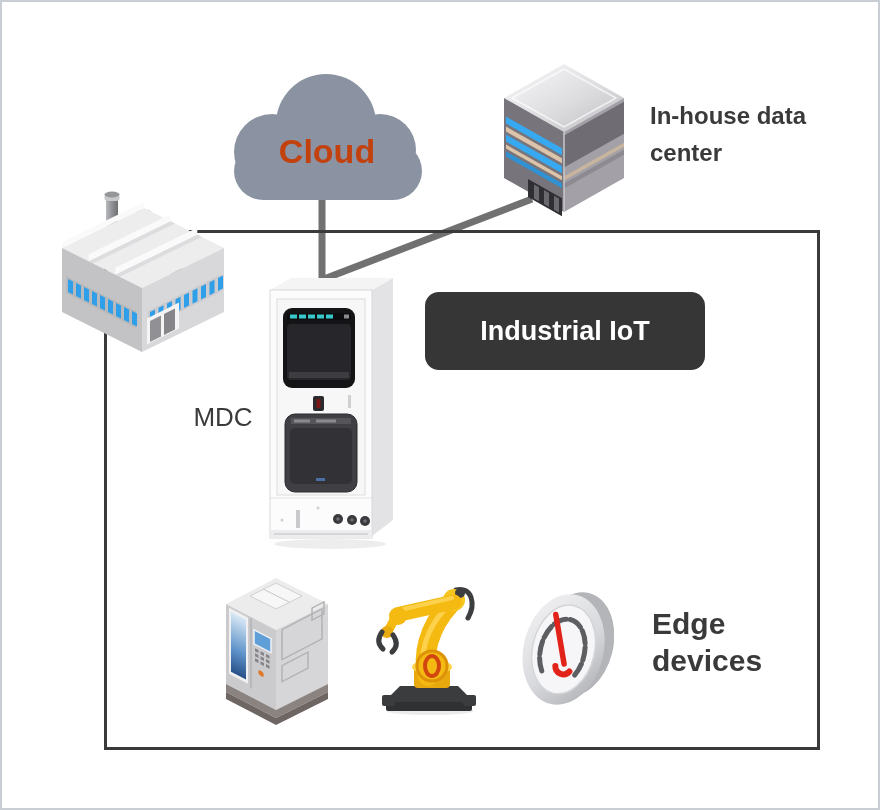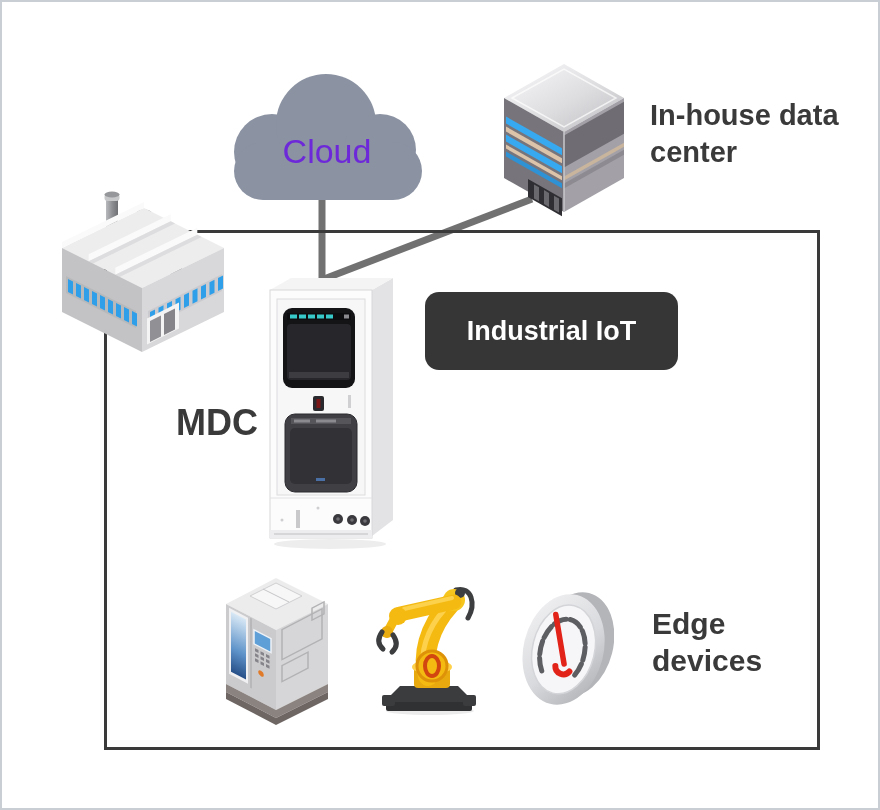--- a/index.html
+++ b/index.html
@@ -11,33 +11,33 @@
   .abs{position:absolute;}
   #connectors{position:absolute;left:0;top:0;z-index:1;}
   #boundary{
     position:absolute;left:104px;top:230px;width:716px;height:520px;
     border:3px solid #3a3a3a;box-sizing:border-box;z-index:2;background:transparent;
   }
   .icon{z-index:3;}
   .label{z-index:4;color:#3a3a3a;}
   #cloud-label{
     left:232px;top:131px;width:190px;text-align:center;
-    font-size:34px;font-weight:400;color:#6d28d9;line-height:40px;z-index:4;position:absolute;
+    font-size:34px;font-weight:700;color:#c2410c;line-height:40px;z-index:4;position:absolute;
   }
   #dc-label{
-    left:650px;top:97px;width:200px;font-size:29px;font-weight:600;line-height:37px;position:absolute;
+    left:650px;top:97px;width:200px;font-size:24px;font-weight:600;line-height:37px;position:absolute;
   }
   #mdc-label{
-    left:162px;top:402px;width:110px;text-align:center;font-size:36px;font-weight:700;position:absolute;
+    left:168px;top:402px;width:110px;text-align:center;font-size:26px;font-weight:400;position:absolute;
   }
   #edge-label{
     left:652px;top:605px;width:160px;font-size:30px;font-weight:700;line-height:37px;position:absolute;
   }
   .dark-box{
-    position:absolute;left:425px;width:253px;background:#363636;border-radius:14px;
+    position:absolute;left:425px;width:280px;background:#363636;border-radius:14px;
     display:flex;align-items:center;justify-content:center;text-align:center;
     color:#ffffff;font-size:27px;font-weight:700;line-height:34px;z-index:4;
     padding:0 14px;box-sizing:border-box;
   }
   #box-iiot{top:292px;height:78px;}
   #box-fa{top:390px;height:137px;}
 </style>
 </head>
 <body>
 

